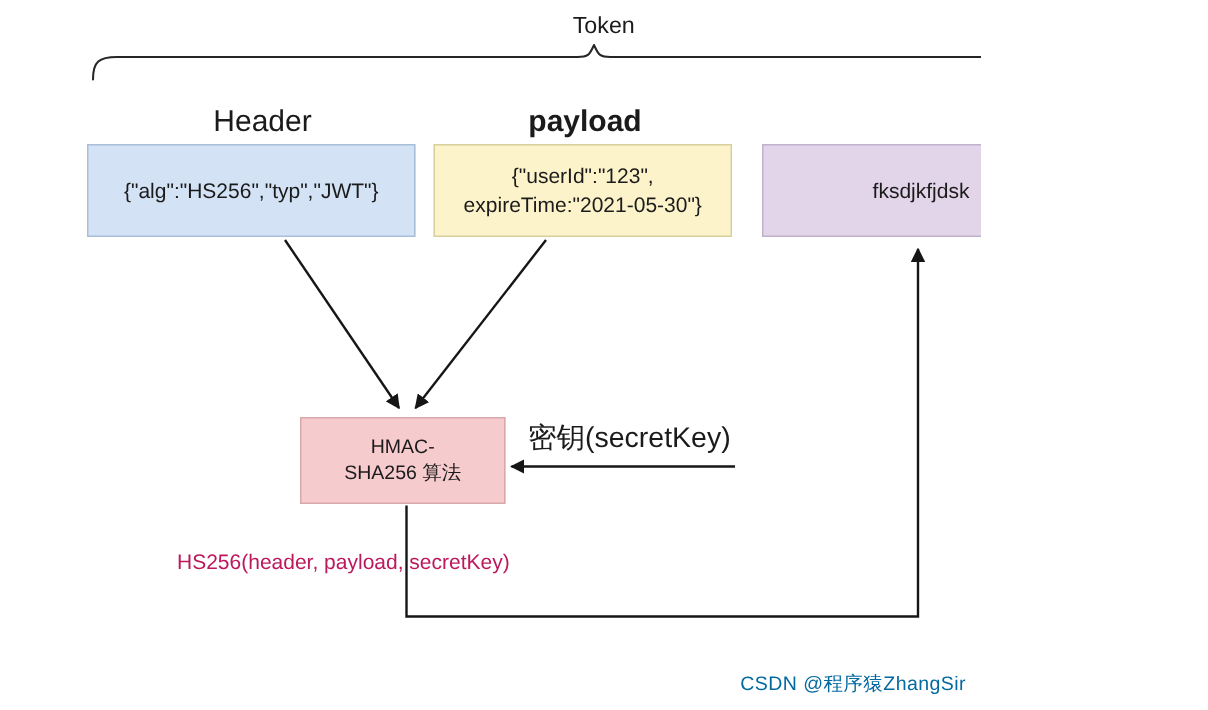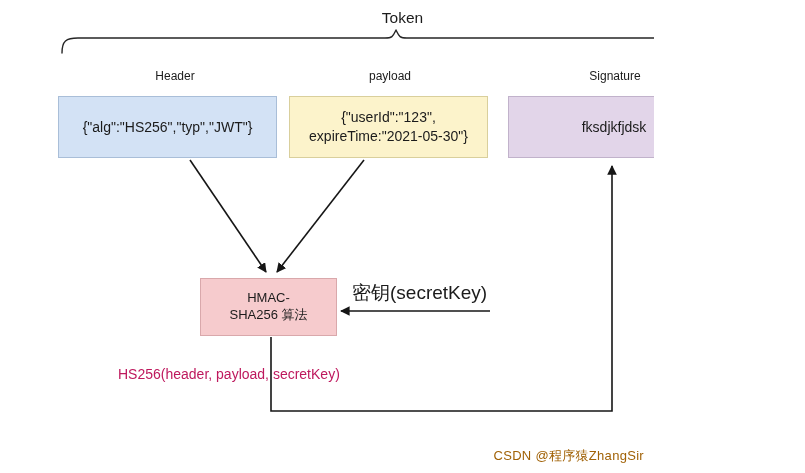--- a/index.html
+++ b/index.html
@@ -23,33 +23,33 @@
     top: 0;
     width: 805px;
     height: 473px;
     pointer-events: none;
   }
 
   
   .label {
     position: absolute;
     color: #1b1b1b;
-    font-size: 12px;
+    font-size: 20px;
     line-height: 1.25;
     white-space: nowrap;
   }
   #token-label {
     left: 0;
     top: 8px;
     width: 805px;
     text-align: center;
     font-size: 15.5px;
   }
   #header-label   { left: 115px; top: 69px; width: 120px; text-align: center; }
-  #payload-label  { left: 330px; top: 69px; width: 120px; text-align: center; }
+  #payload-label  { left: 330px; top: 69px; width: 120px; text-align: center; font-weight: bold; }
   #signature-label{ left: 550px; top: 69px; width: 130px; text-align: center; }
 
   
   .part-box {
     position: absolute;
     box-sizing: border-box;
     display: flex;
     align-items: center;
     justify-content: center;
     text-align: center;
@@ -114,21 +114,21 @@
     width: 24px;
     height: 24px;
   }
 
   
   #watermark {
     position: absolute;
     right: 10px;
     bottom: 8px;
     font-size: 13px;
-    color: #a16207;
+    color: #0369a1;
     white-space: nowrap;
     letter-spacing: 0.3px;
   }
 </style>
 </head>
 <body>
 
 <div id="canvas">
 
   <svg id="svg-layer" viewBox="0 0 805 473">
@@ -164,21 +164,20 @@
       <path d="M 271 337 L 271 411 L 612 411 L 612 166" fill="none" stroke="#161616" stroke-width="1.6" marker-end="url(#arrow-head)"></path>
     </g>
   </svg>
 
   <div class="label" id="token-label">Token</div>
 
   <div class="label" id="header-label">Header</div>
 
   <div class="label" id="payload-label">payload</div>
 
-  <div class="label" id="signature-label">Signature</div>
 
   <div class="part-box" id="header-box">
     <span>{"alg":"HS256","typ","JWT"}</span>
   </div>
 
   <div class="part-box" id="payload-box">
     <span>
       <span>{"userId":"123",</span><br>
       <span>expireTime:"2021-05-30"}</span>
     </span>

